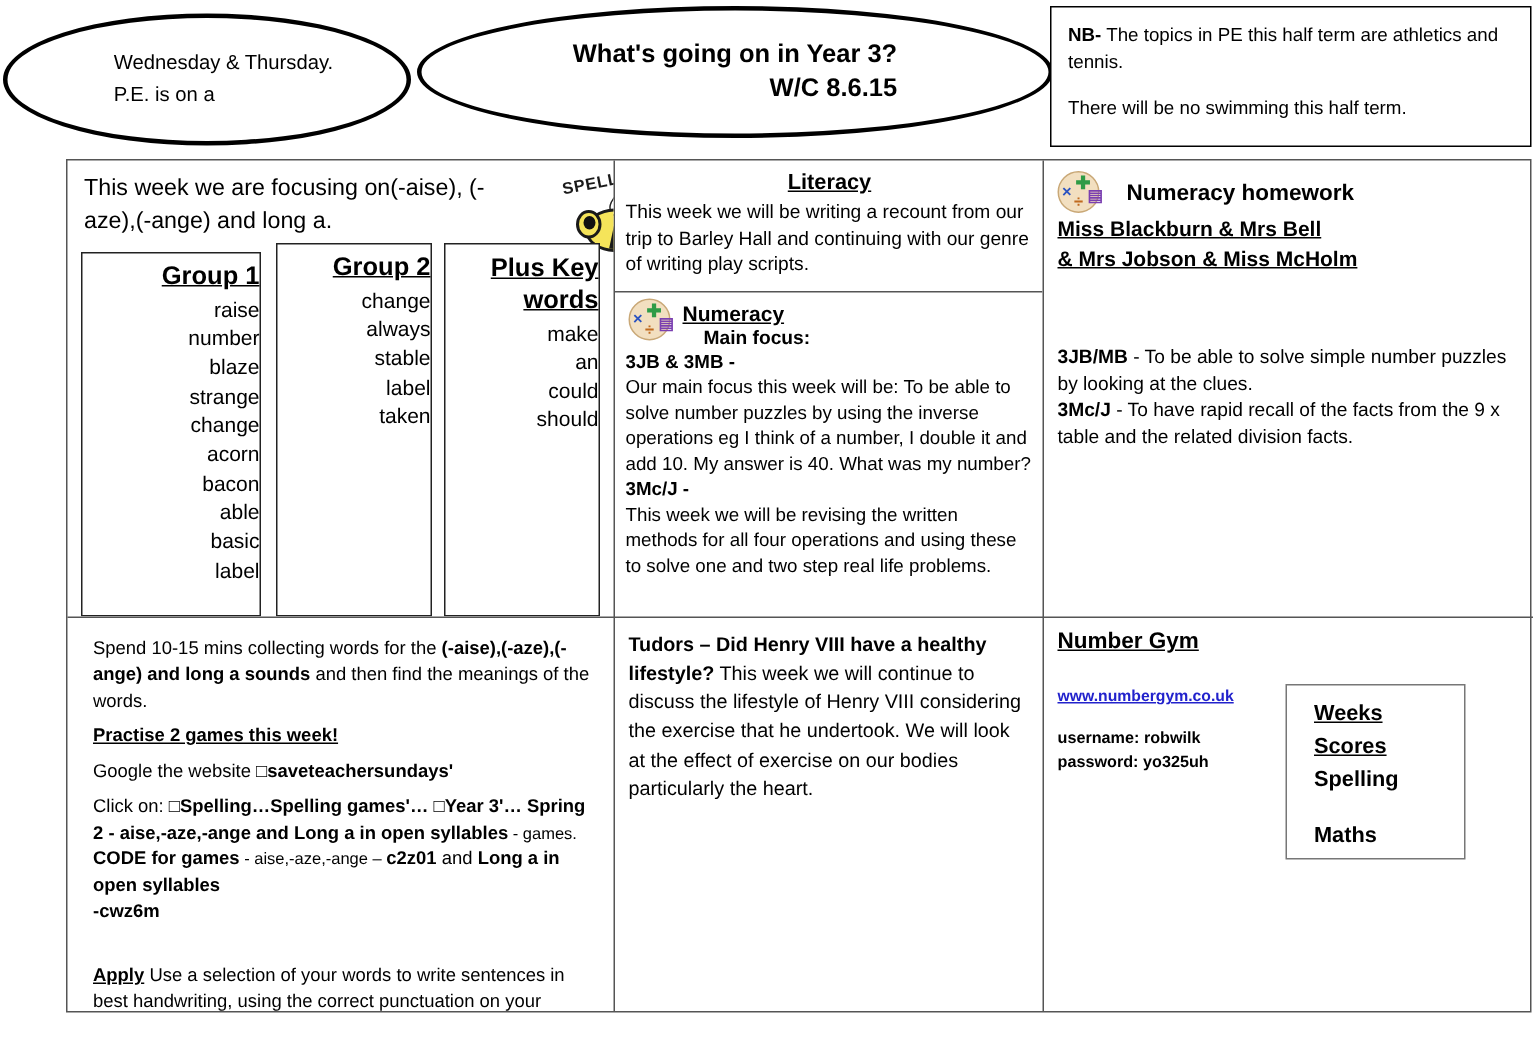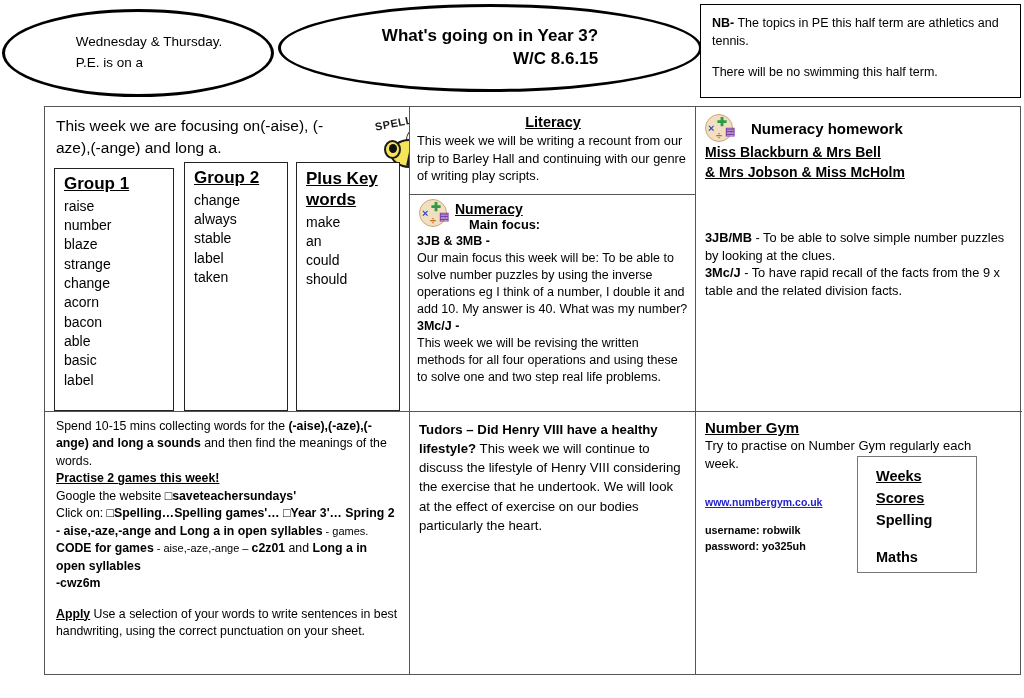--- a/index.html
+++ b/index.html
@@ -153,20 +153,21 @@
     border: 1.6px solid #222;
     border-radius: 60% 30% 60% 30%;
   }
   #bee .wing1 { left: 33px; top: 17px; width: 27px; height: 16px; transform: rotate(-22deg); }
 
   .group-box {
     position: absolute;
     border: 1.5px solid #222;
     background: #fff;
     padding: 5px 0 0 9px;
+    text-align: right;
   }
   #group1-box { left: 9px;   top: 61px; width: 120px; height: 243px; }
   #group2-box { left: 139px; top: 55px; width: 104px; height: 249px; }
   #group3-box { left: 251px; top: 55px; width: 104px; height: 249px; }
 
   .group-title {
     font-size: 17px;
     font-weight: bold;
     text-decoration: underline;
     line-height: 1.22;
@@ -266,21 +267,21 @@
 
   
   #sp-hw {
     padding: 6px 10px 0 11px;
     font-size: 12.3px;
     line-height: 1.42;
   }
   #sp-hw .b { font-weight: bold; }
   #sp-hw .u { text-decoration: underline; font-weight: bold; }
   #sp-hw .sm { font-size: 11px; }
-  #sp-hw p { margin: 0; }
+  #sp-hw p { margin: 6px; }
   #sp-hw .gap { height: 13px; }
 
   
   #tudors {
     padding: 8px 8px 0 9px;
     font-size: 13.2px;
     line-height: 1.45;
   }
   #tudors .b { font-weight: bold; }
 
@@ -464,21 +465,20 @@
     <div class="cell last-row">
       <div id="tudors">
         <span class="b">Tudors – Did Henry VIII have a healthy lifestyle?</span>
         <span>This week we will continue to discuss the lifestyle of Henry VIII  considering the exercise that he undertook. We will look at the effect of exercise on our bodies particularly the heart.</span>
       </div>
     </div>
 
     <div class="cell last-col last-row">
       <div id="gym">
         <span id="gym-title">Number Gym</span>
-        <div id="gym-intro">Try to practise on Number Gym regularly each week.</div>
         <a id="gym-url" href="#">www.numbergym.co.uk</a>
         <div id="gym-creds">
           <div>username: robwilk</div>
           <div>password: yo325uh</div>
         </div>
 
         <div id="gym-box">
           <span class="u">Weeks</span>
           <span class="u">Scores</span>
           <span>Spelling</span>

